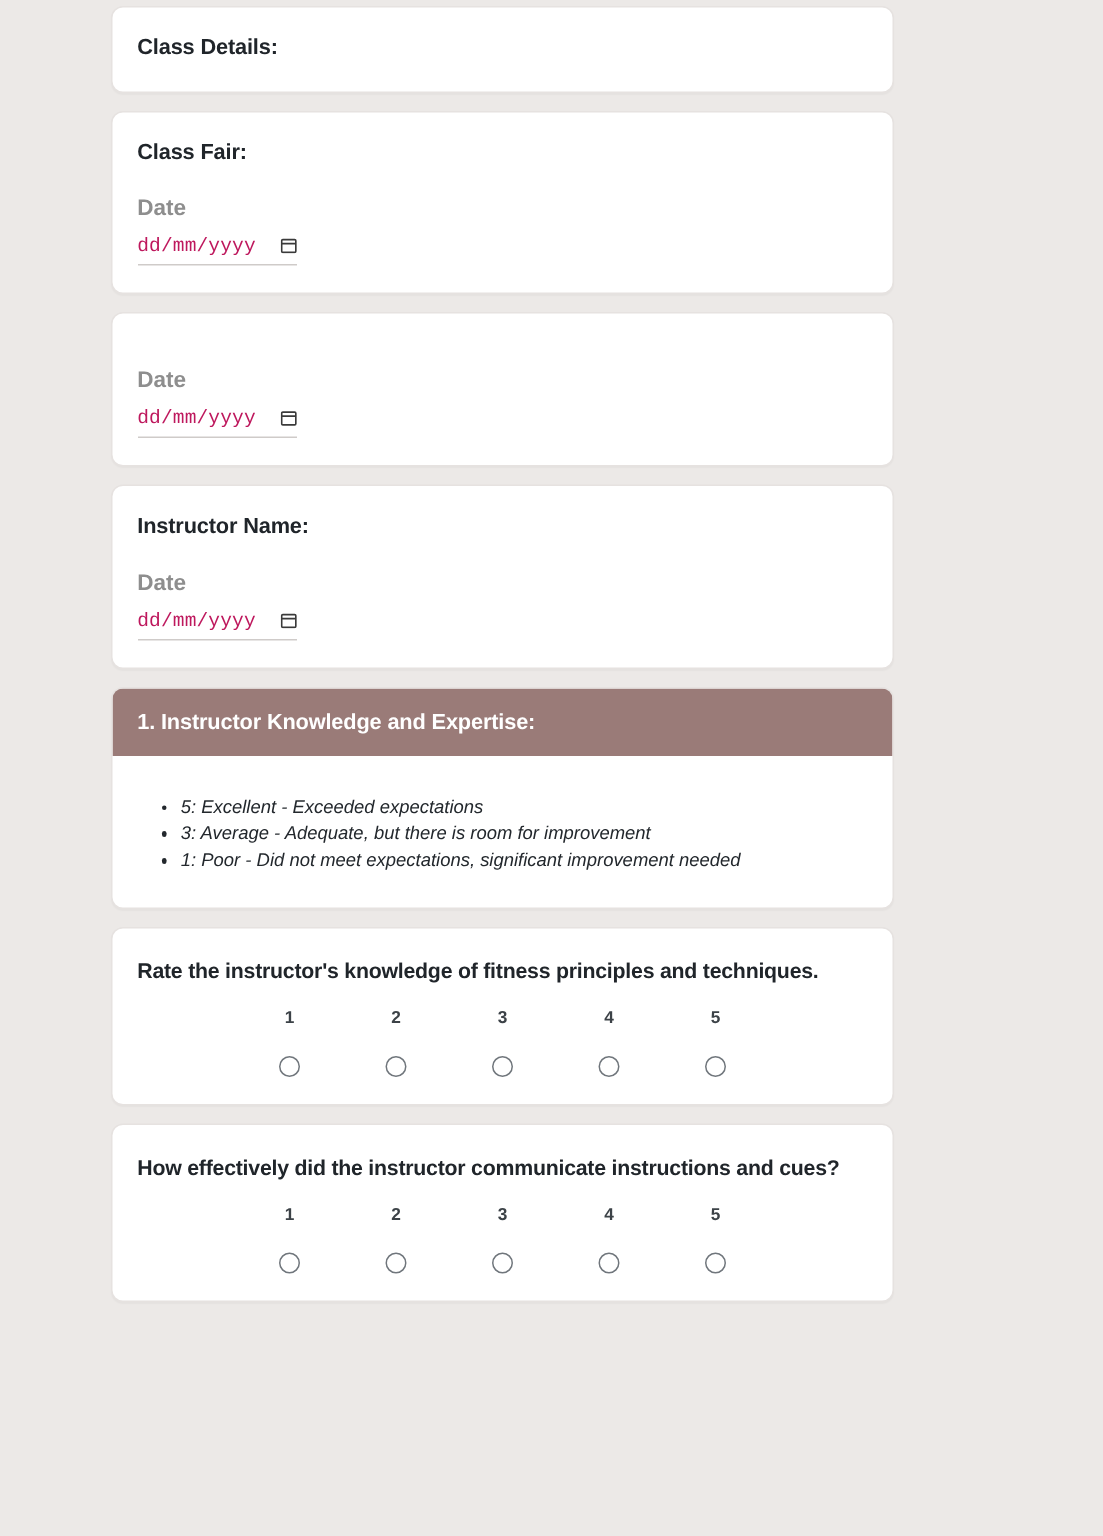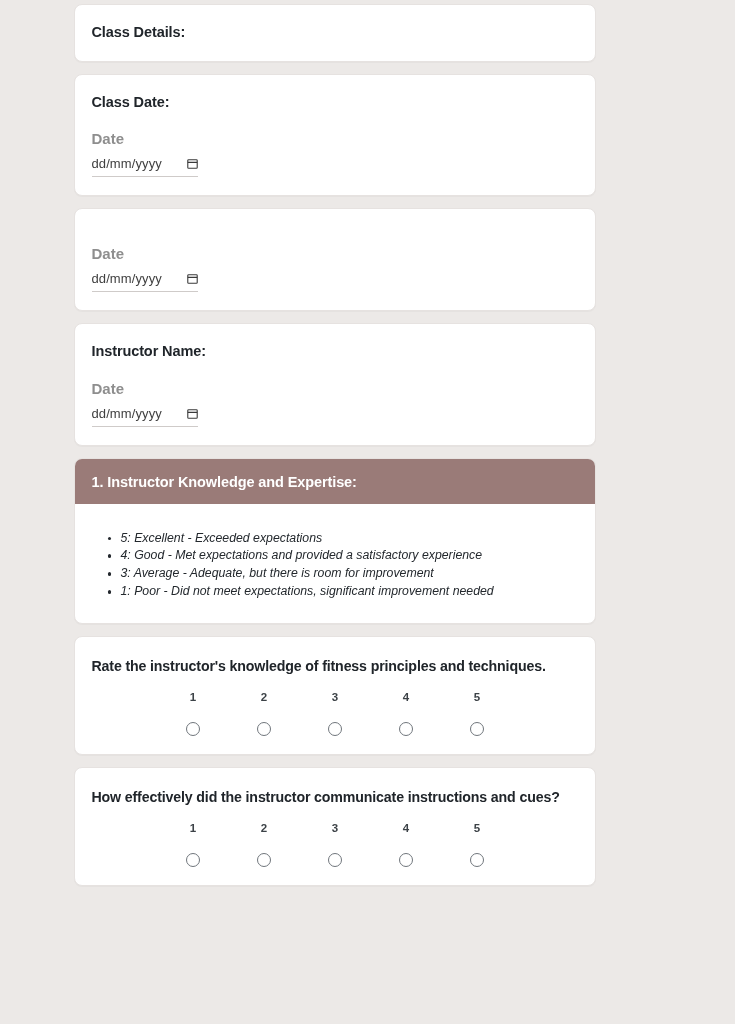--- a/index.html
+++ b/index.html
@@ -72,23 +72,23 @@
     width: 106px;
     border: none;
     border-bottom: 1px solid #cfcbc9;
     padding: 0 0 5px 0;
     display: flex;
     align-items: center;
     justify-content: space-between;
   }
   .date-text {
     font-size: 13px;
-    color: #404040;
+    color: #be185d;
     letter-spacing: 0.1px;
-    font-family: Liberation Sans, sans-serif;
+    font-family: Liberation Mono, monospace;
     text-align: right;
   }
   .cal-icon {
     width: 11px;
     height: 11px;
     flex: 0 0 auto;
     color: #3a3a3a;
   }
   .cal-icon svg { display: block; }
 
@@ -159,21 +159,21 @@
 <div class="page">
 
   <div class="card">
     <div class="card-body">
       <div class="card-title">Class Details:</div>
     </div>
   </div>
 
   <div class="card">
     <div class="card-body">
-      <div class="card-title">Class Date:</div>
+      <div class="card-title">Class Fair:</div>
       <div class="field">
         <div class="field-label">Date</div>
         <div class="date-input">
           <span class="date-text">dd/mm/yyyy</span>
           <span class="cal-icon">
             <svg viewBox="0 0 14 14" width="11" height="11" fill="none" stroke="currentColor" stroke-width="1.4">
               <rect x="1" y="2.2" width="12" height="10.8" rx="1"></rect>
               <line x1="1" y1="5.6" x2="13" y2="5.6"></line>
             </svg>
           </span>
@@ -217,21 +217,20 @@
     </div>
   </div>
 
   <div class="card banner-card">
     <div class="banner">
       <div class="banner-title">1. Instructor Knowledge and Expertise:</div>
     </div>
     <div class="card-body">
       <ul class="scale-list">
         <li>5: Excellent - Exceeded expectations</li>
-        <li>4: Good - Met expectations and provided a satisfactory experience</li>
         <li>3: Average - Adequate, but there is room for improvement</li>
         <li>1: Poor - Did not meet expectations, significant improvement needed</li>
       </ul>
     </div>
   </div>
 
   <div class="card">
     <div class="card-body">
       <div class="question-title">Rate the instructor's knowledge of fitness principles and techniques.</div>
       <div class="rating">

